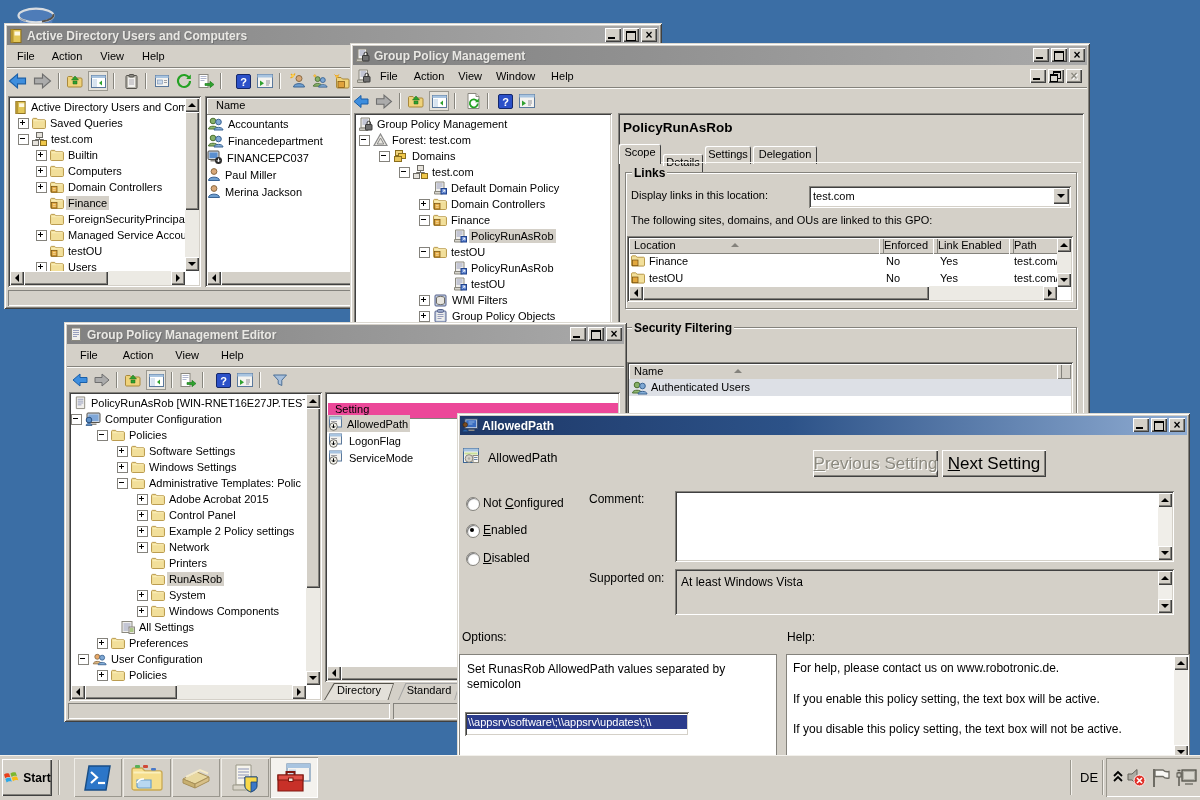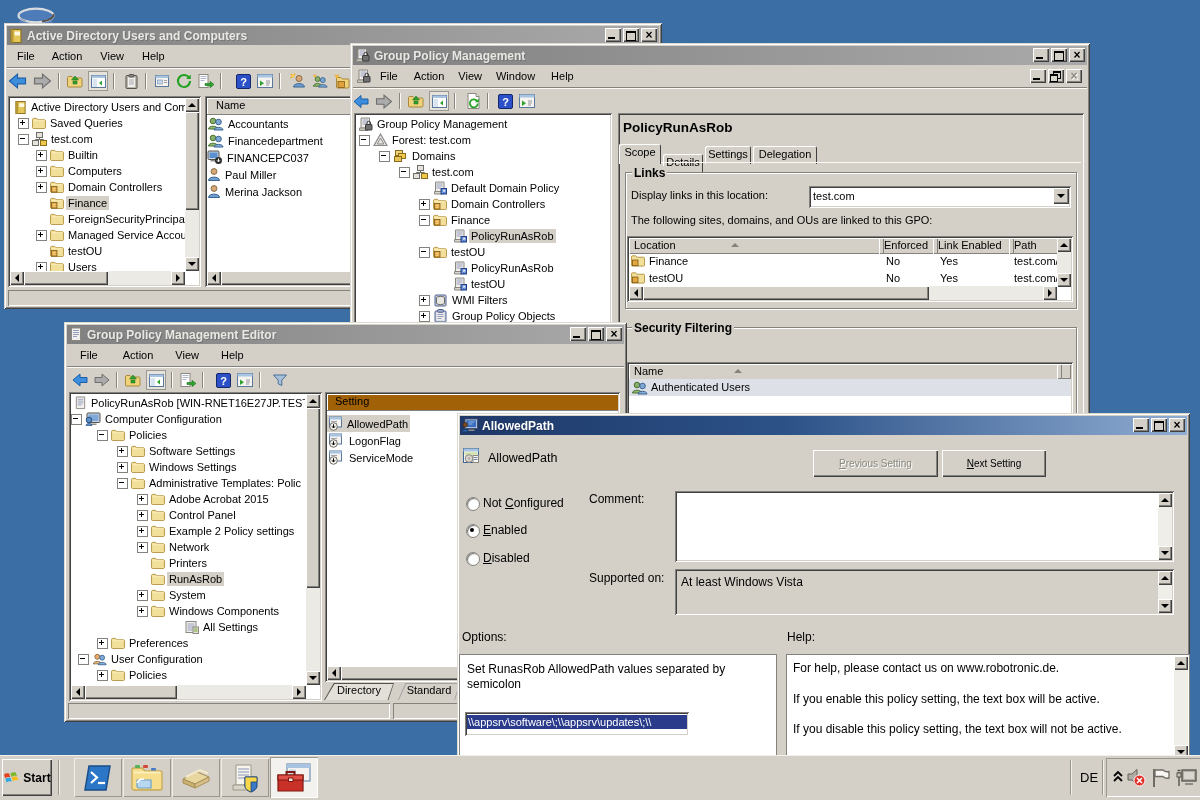--- a/index.html
+++ b/index.html
@@ -37,21 +37,21 @@
 .vsb{position:absolute;width:14px;background:#ECEAE4}
 .hsb{position:absolute;height:14px;background:#ECEAE4}
 .sbtn{position:absolute;width:14px;height:14px}
 .arr{width:0;height:0;display:block}
 .au{border-left:4px solid transparent;border-right:4px solid transparent;border-bottom:4px solid #000}
 .ad{border-left:4px solid transparent;border-right:4px solid transparent;border-top:4px solid #000}
 .al{border-top:4px solid transparent;border-bottom:4px solid transparent;border-right:4px solid #000}
 .ar{border-top:4px solid transparent;border-bottom:4px solid transparent;border-left:4px solid #000}
 .gb{position:absolute;border:1px solid #84827C;box-shadow:inset 1px 1px 0 #FFFFFF,1px 1px 0 #FFFFFF}
 .gbl{position:absolute;background:#D4D0C8;font-weight:bold;padding:0 2px;top:-7px;left:6px}
-.btn{position:absolute;background:#D4D0C8;box-shadow:inset 1px 1px 0 #FFFFFF,inset -1px -1px 0 #404040,inset -2px -2px 0 #84827C;display:flex;align-items:center;justify-content:center;font-size:10px}
+.btn{position:absolute;background:#D4D0C8;box-shadow:inset 1px 1px 0 #FFFFFF,inset -1px -1px 0 #404040,inset -2px -2px 0 #84827C;display:flex;align-items:center;justify-content:center;font-size:17px}
 .btn.dis{color:#8B897F;text-shadow:1px 1px 0 #fff}
 .radio{position:absolute;width:12px;height:12px;border-radius:50%;background:#fff;box-shadow:inset 1px 1px 1px #777,inset -1px -1px 1px #fff;border:1px solid #84827C}
 .radio.on:after{content:"";position:absolute;left:3px;top:3px;width:4px;height:4px;border-radius:50%;background:#000}
 u{text-decoration:underline}
 .txt{position:absolute;white-space:nowrap}
 </style></head><body>
 
 <svg class="a" style="left:16px;top:6px" width="40" height="36" viewBox="0 0 40 36">
     <path d="M3 10 L6 34 C6 36 34 36 34 34 L37 10 C30 16 10 16 3 10 Z" fill="#5580BC"></path>
     <ellipse cx="20" cy="9.5" rx="17.5" ry="6.8" fill="#4E7CB8"></ellipse>
@@ -875,21 +875,21 @@
           <span class="lbl">System</span>
         </div>
    <div class="tr" style="padding-left:66px">
           <span class="pm p"></span>
           <svg width="14" height="12" viewBox="0 0 15 13">
             <path d="M.5 2.5 C.5 2 1 1.5 1.5 1.5 H5 L6.5 3 H13.5 C14 3 14.5 3.4 14.5 4 V11.5 C14.5 12 14 12.5 13.5 12.5 H1.5 C1 12.5 .5 12 .5 11.5 Z" fill="#F2DF9A" stroke="#B39140"></path>
             <path d="M1.5 4 H13.5" stroke="#FBF0BC"></path>
           </svg>
           <span class="lbl">Windows Components</span>
         </div>
-   <div class="tr" style="padding-left:100px">
+   <div class="tr" style="padding-left:36px">
           <span class="pmgap"></span>
           <svg width="14" height="14" viewBox="0 0 14 14">
             <rect x="1" y="1.5" width="10" height="11" fill="#F0EFEC" stroke="#8A887E"></rect>
             <path d="M2.5 4 h7 M2.5 6 h7 M2.5 8 h7 M2.5 10 h5" stroke="#8C94B8" stroke-width="0.9"></path>
             <rect x="8" y="7" width="5.5" height="6.5" fill="#E6E3DA" stroke="#8A887E"></rect>
             <path d="M9 9 h3.5 M9 11 h3.5" stroke="#70A830" stroke-width="1"></path>
           </svg>
           <span class="lbl">All Settings</span>
         </div>
    <div class="tr" style="padding-left:26px">
@@ -933,21 +933,21 @@
           <span class="arr al"></span>
         </div>
    <div class="sb a" style="left:14px;top:0;width:92px;height:14px"></div>
    <div class="sb sbtn" style="right:0">
           <span class="arr ar"></span>
         </div>
   </div>
  </div>
 
  <div class="sunken" style="left:261px;top:70px;width:295px;height:290px">
-  <div class="a" style="left:2px;top:2px;right:2px;height:16px;background:#a16207;box-shadow:inset 0 -1px 0 #84827C,inset 1px 1px 0 #FFFFFF;padding:1px 8px 0 8px">Setting</div>
+  <div class="a" style="left:2px;top:10px;right:2px;height:16px;background:#ec4899;box-shadow:inset 0 -1px 0 #84827C,inset 1px 1px 0 #FFFFFF;padding:1px 8px 0 8px">Setting</div>
   <div class="a" style="left:2px;top:23px;width:291px">
    <div class="tr" style="height:17px">
           <span class="sel" style="display:flex;align-items:center;height:17px;padding:0 2px">
             <svg width="15" height="15" viewBox="0 0 15 15">
               <rect x="0.5" y="1" width="12" height="10" fill="#F4F3F0" stroke="#5A789C"></rect>
               <rect x="0.5" y="1" width="12" height="2.5" fill="#A8C4E0"></rect>
               <path d="M2 5.5 h6 M2 7.5 h6" stroke="#8A8A92" stroke-width="0.8"></path>
               <circle cx="4.5" cy="10.5" r="3.8" fill="#F0EFE8" stroke="#55534B" stroke-width="0.8"></circle>
               <path d="M4.5 8.3 v3.6 M3 10.3 l1.5 1.7 1.5-1.7" stroke="#000" stroke-width="1" fill="none"></path>
             </svg>

